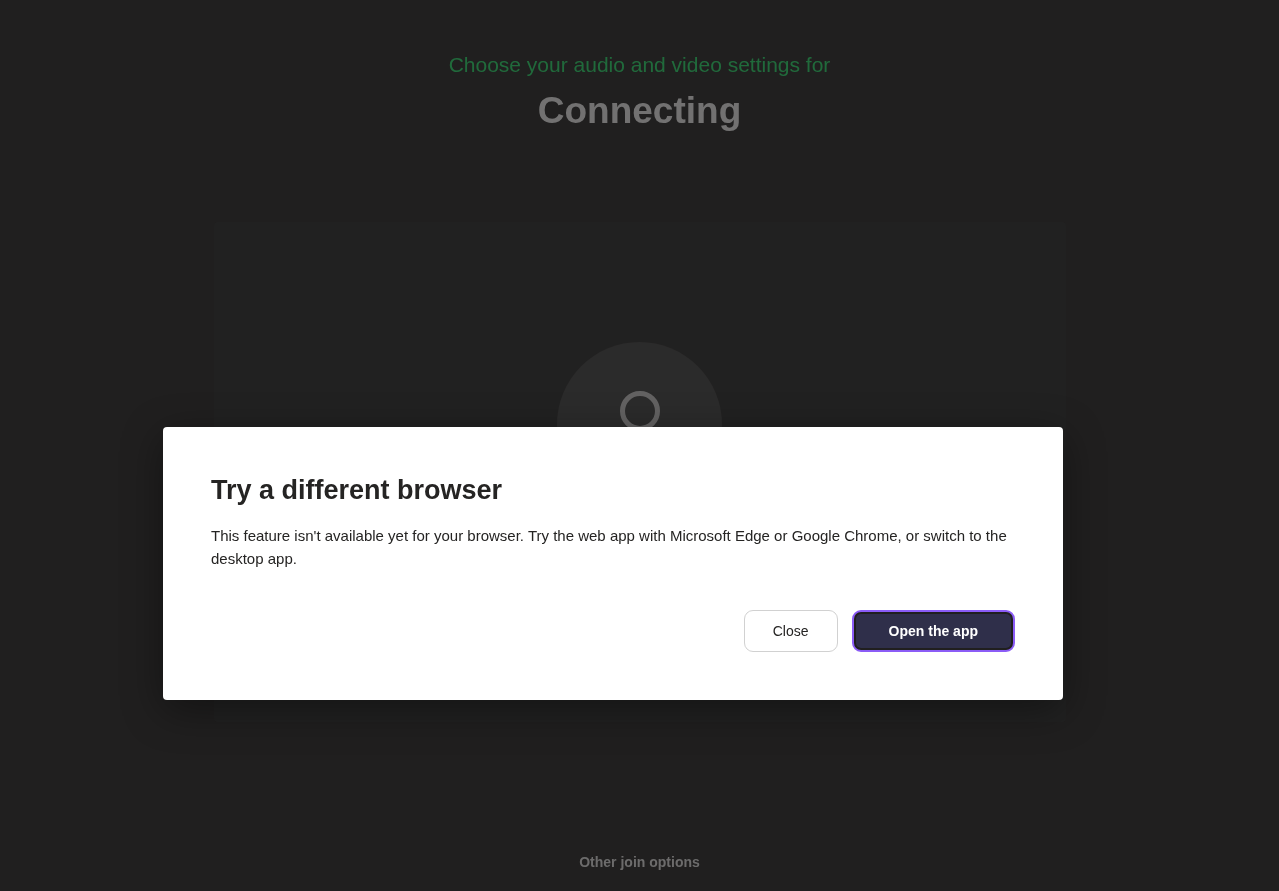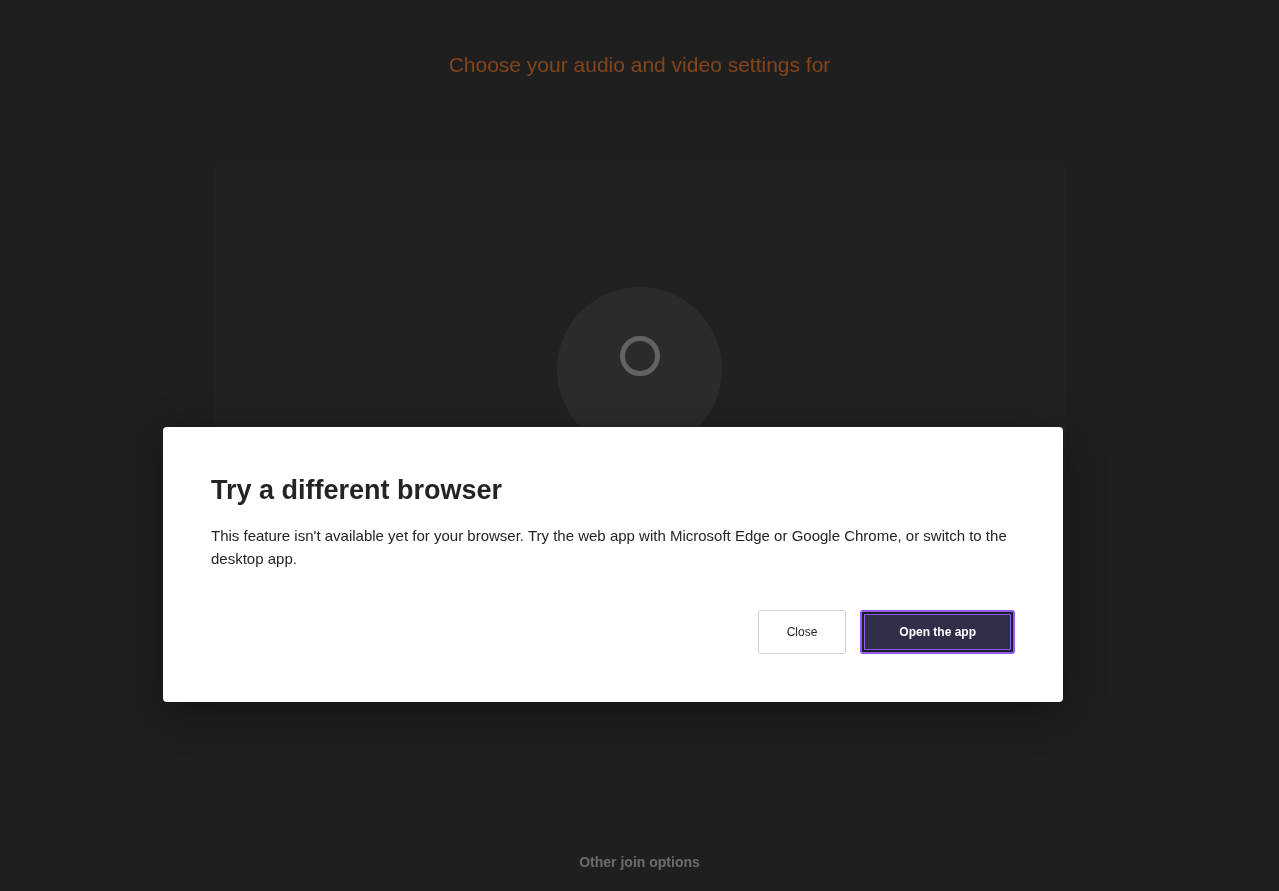--- a/index.html
+++ b/index.html
@@ -18,21 +18,21 @@
     .background-content {
       width: 100%;
       height: 100%;
       display: flex;
       flex-direction: column;
       align-items: center;
       opacity: 0.45;
     }
     .header-text {
       margin-top: 53px;
-      color: #f97316;
+      color: #22c55e;
       font-size: 21px;
       font-weight: 400;
       text-align: center;
     }
     .header-title {
       margin-top: 13px;
       color: #d6d6d6;
       font-size: 37px;
       font-weight: 700;
       text-align: center;
@@ -111,46 +111,47 @@
       line-height: 1.5;
       margin-bottom: 40px;
     }
     .dialog-buttons {
       display: flex;
       justify-content: flex-end;
       gap: 14px;
     }
     .btn {
       padding: 10px 28px;
-      font-size: 12px;
+      font-size: 14px;
       font-weight: 400;
-      border-radius: 3px;
+      border-radius: 9px;
       cursor: pointer;
       font-family: inherit;
     }
     .btn-close {
       background-color: #ffffff;
       color: #252423;
       border: 1px solid #d1d1d1;
     }
     .btn-primary {
       background-color: #2f2f4a;
       color: #ffffff;
-      border: 5px solid #8b5cf6;
+      border: 3px solid #8b5cf6;
       font-weight: 600;
       outline: 2px solid #201f1f;
       outline-offset: -4px;
       padding: 10px 34px;
     }
   </style>
 </head>
 <body>
 
 <div class="background-content">
   <div class="header-text">Choose your audio and video settings for</div>
+  <div class="header-title">Connecting</div>
   <div class="video-preview-area">
     <div class="avatar-circle">
       <div class="avatar-inner-ring"></div>
     </div>
   </div>
   <div class="other-join-options">Other join options</div>
 </div>
 
 <div class="dialog-overlay">
   <div class="dialog">

